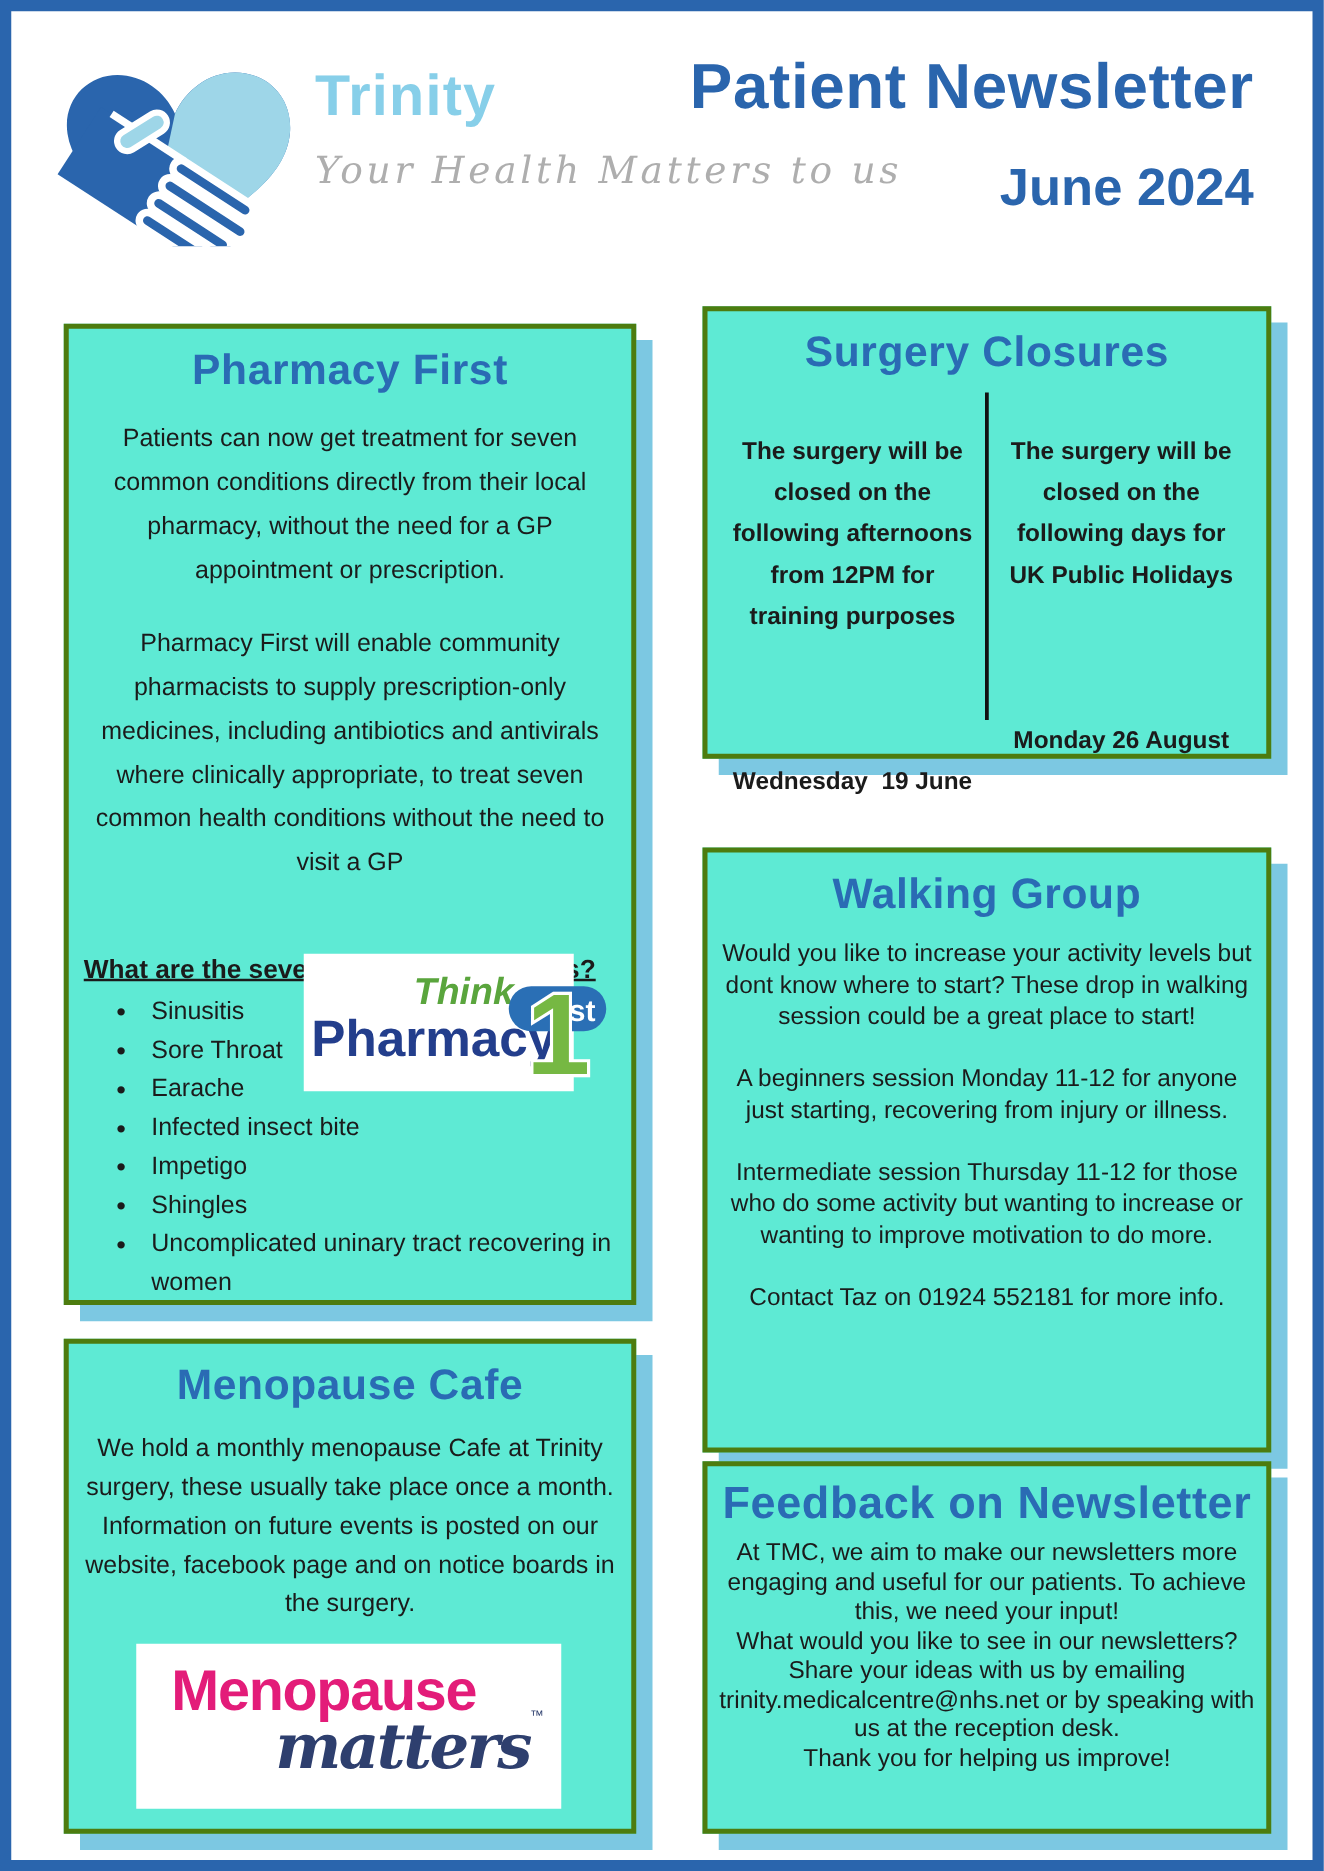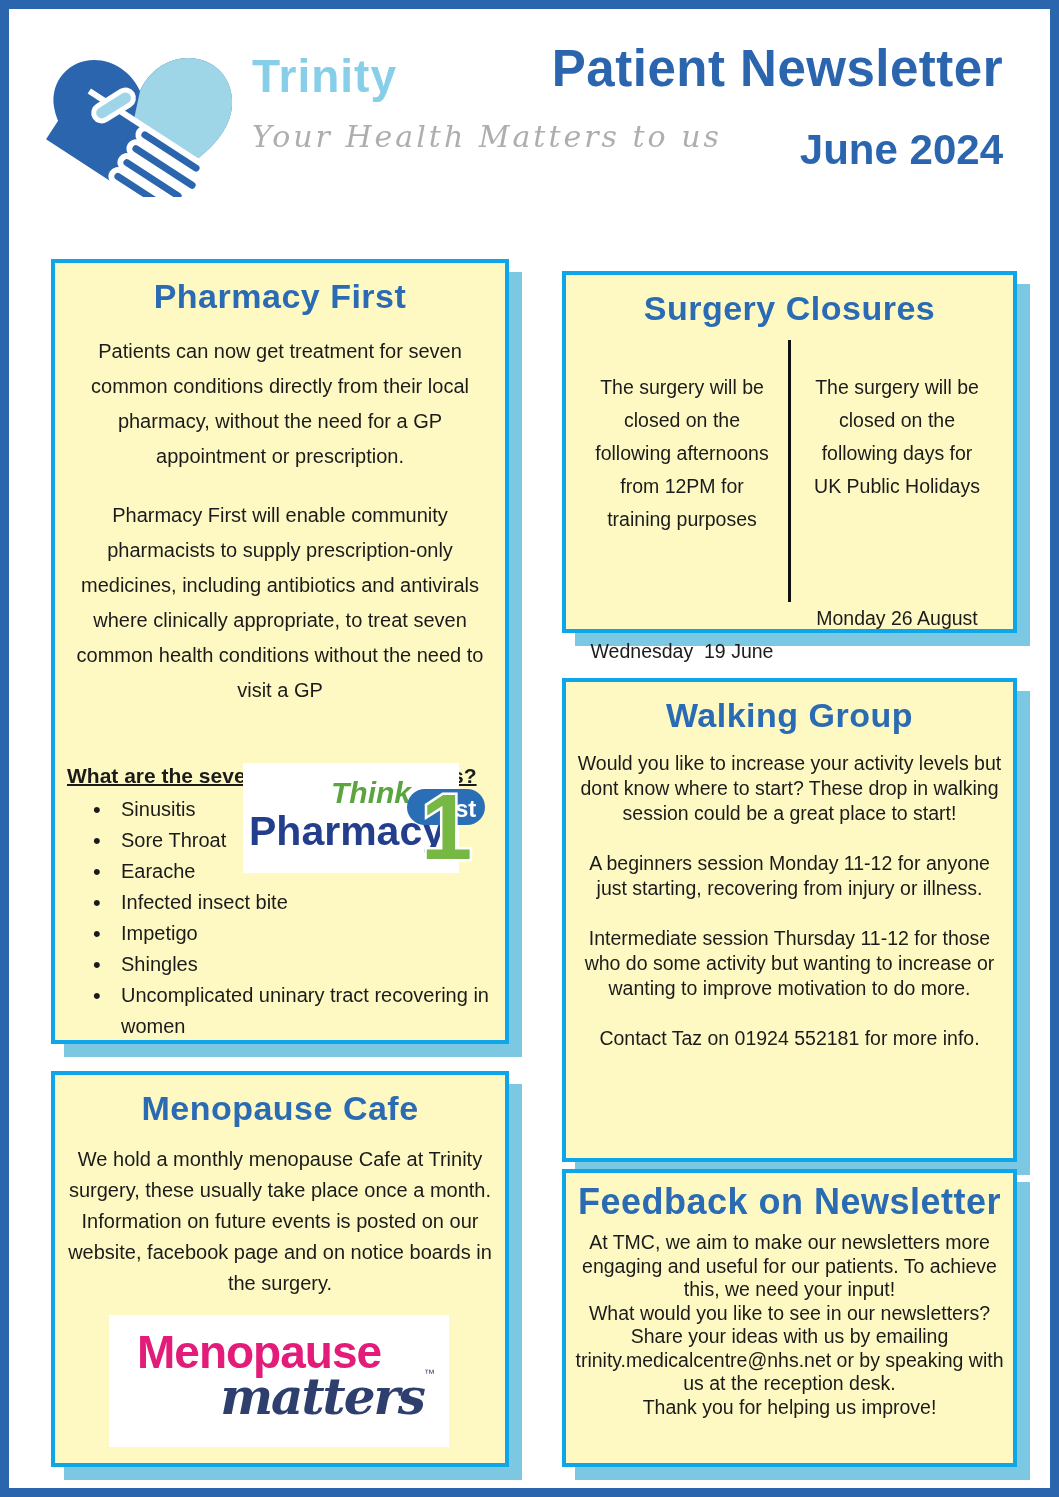--- a/index.html
+++ b/index.html
@@ -36,32 +36,32 @@
     font-family:"DejaVu Serif", serif; font-style:italic;
     color:#aeaeae; font-size:30px; margin-top:16px; letter-spacing:3px;
   }
   .title-block { position:absolute; right:47px; top:30px; text-align:right; }
   .newsletter-title { font-size:51px; font-weight:bold; color:#2a65ad; letter-spacing:0.5px; }
   .newsletter-date { font-size:42px; font-weight:bold; color:#2a65ad; margin-top:28px; }
 
   
   .card {
     position:absolute;
-    background:#fef9c3;
-    border:4px solid #0ea5e9;
+    background:#5eead4;
+    border:4px solid #4d7c0f;
     box-shadow:13px 13px 0 0 #7cc8e2;
   }
   .card-title {
     text-align:center; color:#2a6bb4; font-weight:bold;
     font-size:34px; margin-top:14px; letter-spacing:0.5px;
   }
   .card-left  { left:42px;  width:458px; }
   .card-right { left:553px; width:455px; }
   #card-pharmacy  { top:250px; height:785px; }
-  #card-surgery   { top:262px; height:362px; }
+  #card-surgery   { top:236px; height:362px; }
   #card-walking   { top:640px; height:484px;margin-top:29px; }
   #card-menopause { top:1062px; height:396px; }
   #card-feedback  { top:1160px; height:298px; }
 
   
   .pf-para {
     font-size:20px; line-height:35px; text-align:center;
     margin:0 8px; margin-top:18px;
   }
   .pf-para + .pf-para { margin-top:24px; }
@@ -76,21 +76,21 @@
   }
   .pf-list li::before {
     content:"•"; position:absolute; left:8px; font-size:22px;
   }
   .think-logo {
     position:absolute; left:188px; top:500px;
     width:216px; height:110px; background:#ffffff;
   }
 
   
-  .sc-body { display:flex; margin-top:10px; padding:0 14px; }
+  .sc-body { display:flex; margin-top:10px; padding:0 14px;font-weight:bold; }
   .sc-col { flex:1; text-align:center; font-size:19.5px; line-height:33px; white-space:pre-line; }
   .sc-divider { width:3px; background:#111; margin:2px 4px 0 4px; height:262px; }
   .sc-dates { margin-top:33px; }
   .sc-date { font-size:19.5px; line-height:33px; white-space:pre-wrap; }
 
   
   .wg-para {
     font-size:19.5px; line-height:25px; text-align:center; margin:0 10px;
   }
   .wg-para + .wg-para { margin-top:25px; }

